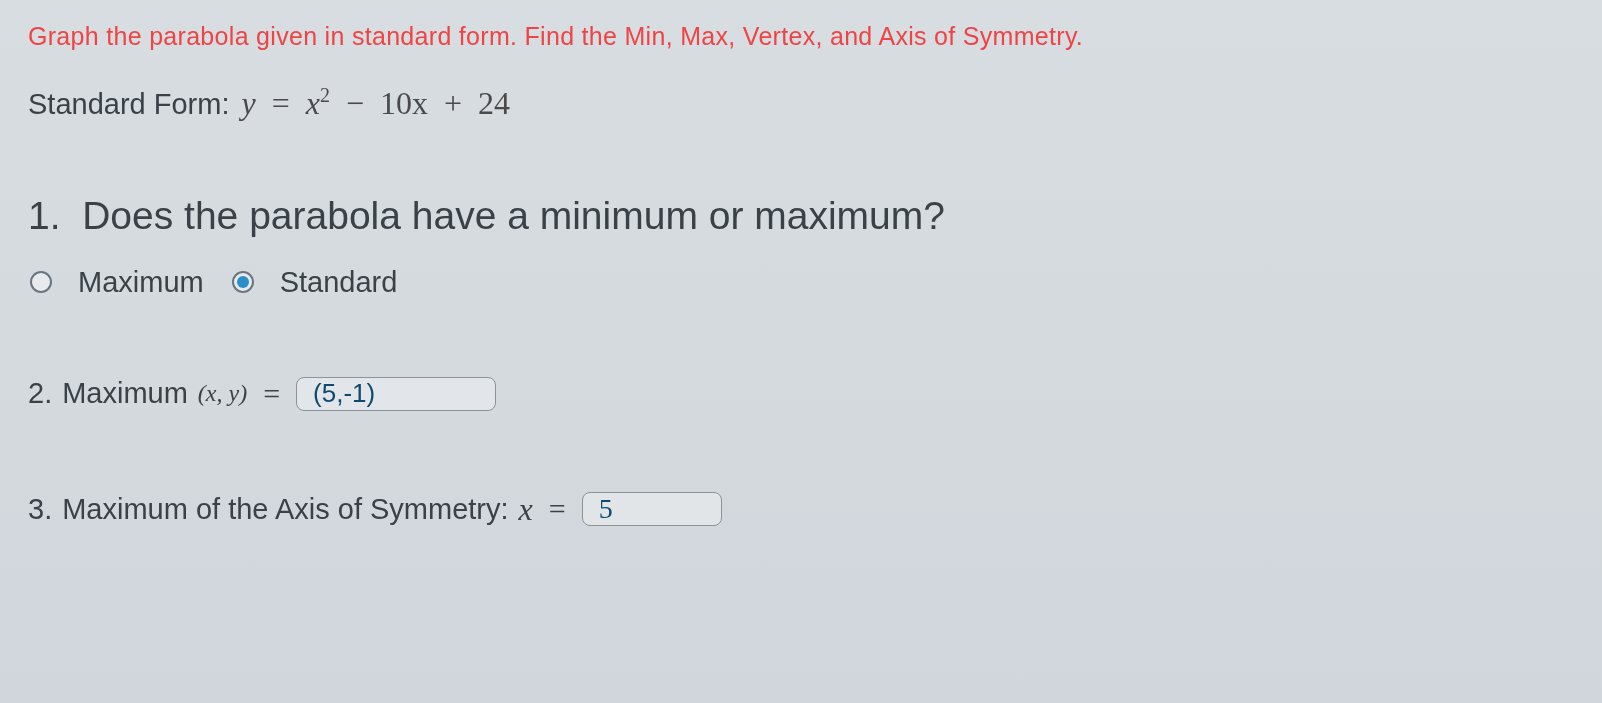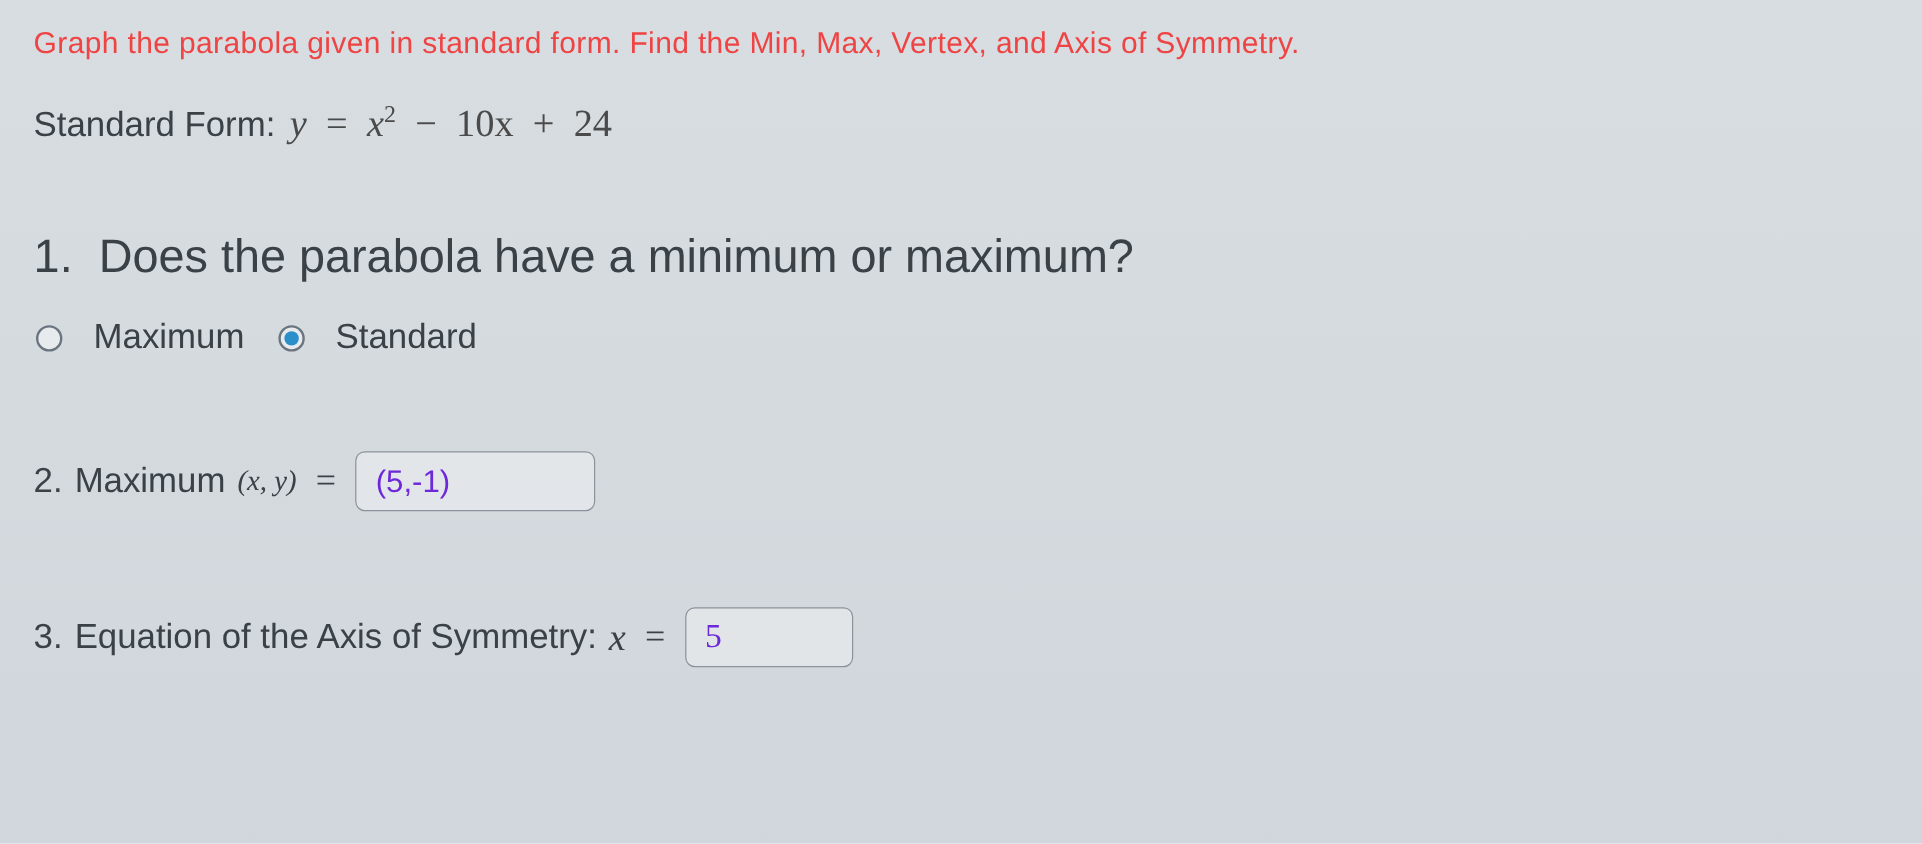--- a/index.html
+++ b/index.html
@@ -99,23 +99,23 @@
       font-size: 30px;
       margin: 0 6px;
     }
     .input-box {
       border: 1px solid #8a929a;
       border-radius: 8px;
       background: rgba(240, 242, 244, 0.5);
       padding: 8px 16px;
       font-size: 26px;
       font-family: Arial, sans-serif;
-      color: #6d28d9;
+      color: #0c4a6e;
       min-width: 200px;
-      height: 50px;
+      height: 34px;
       display: inline-flex;
       align-items: center;
     }
     .input-box.small {
       min-width: 140px;
     }
     .axis-row {
       font-size: 29px;
       display: flex;
       align-items: center;
@@ -168,19 +168,19 @@
   <span>Maximum</span>
   <span class="vertex-math">(x, y)</span>
   <span class="eq-sign">=</span>
   <span class="input-box">
     <span>(5,-1)</span>
   </span>
 </div>
 
 <div class="axis-row">
   <span>3.</span>
-  <span>Equation of the Axis of Symmetry:</span>
+  <span>Maximum of the Axis of Symmetry:</span>
   <span class="axis-math">x</span>
   <span class="eq-sign">=</span>
   <span class="input-box small">
     <span class="input-value">5</span>
   </span>
 </div>
 
 </body></html>

